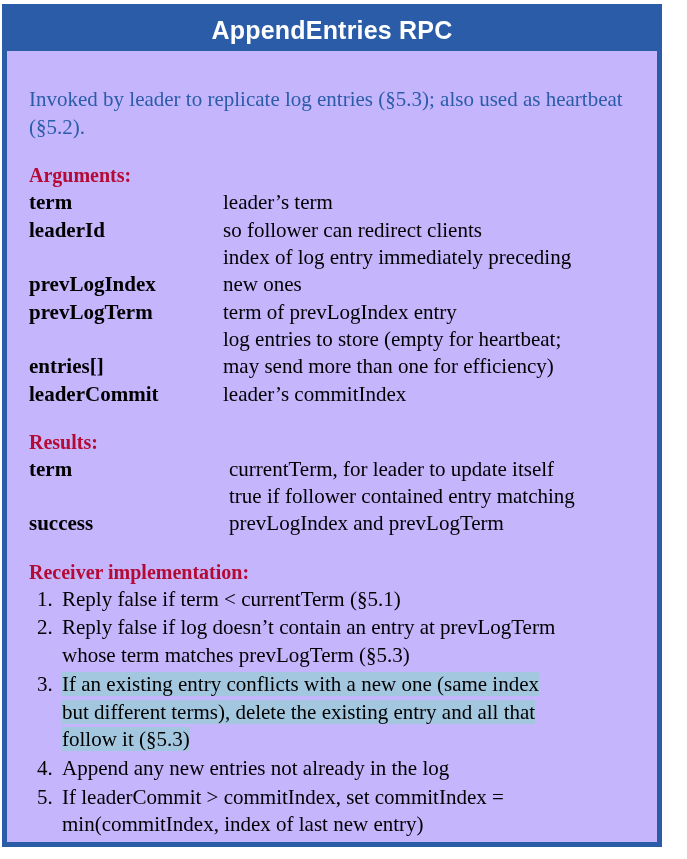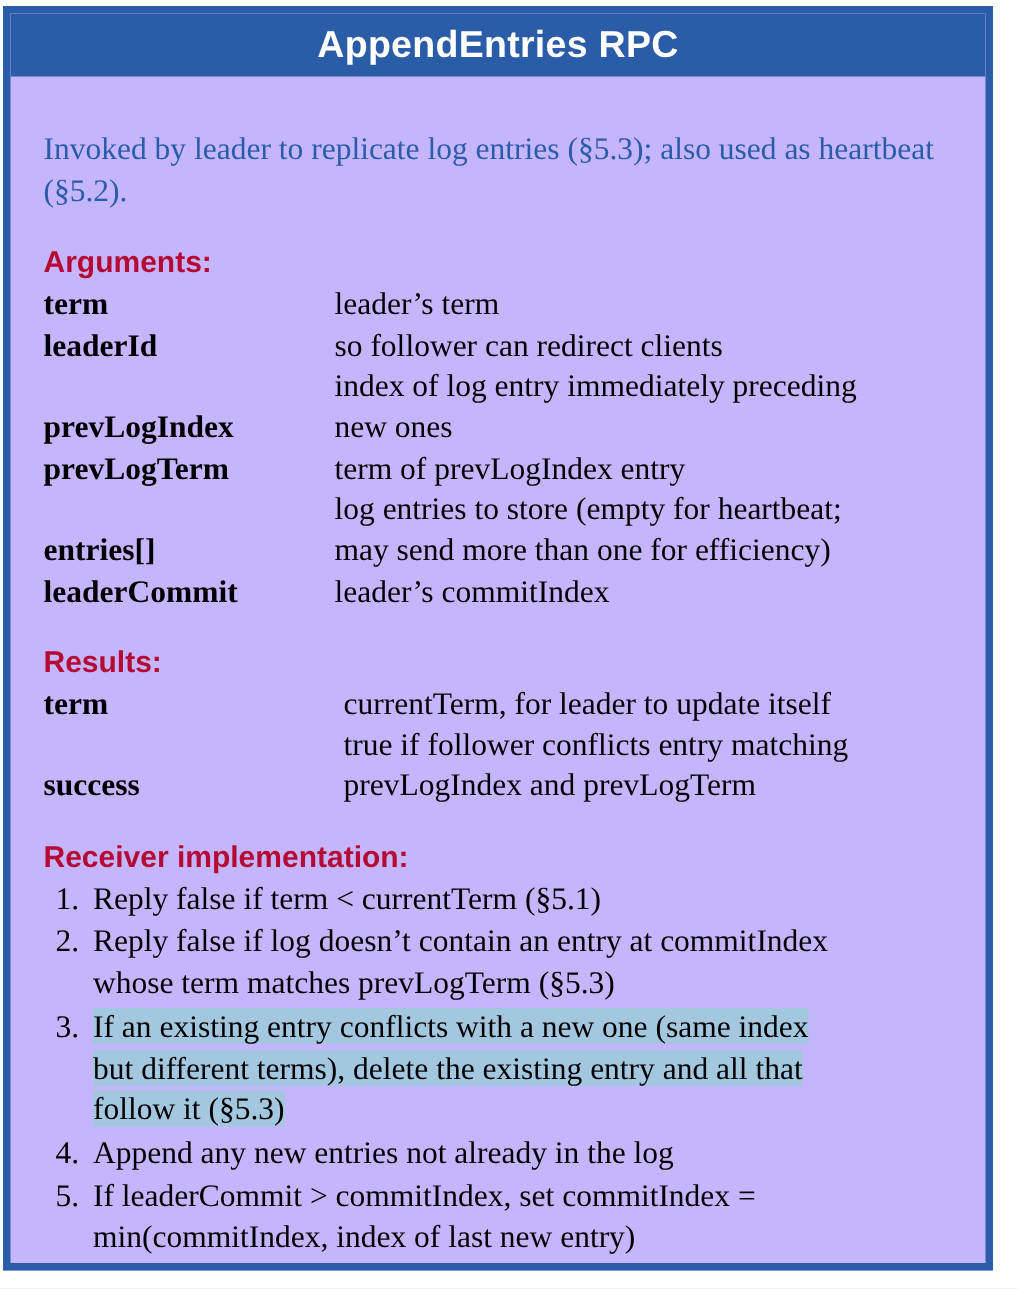--- a/index.html
+++ b/index.html
@@ -55,21 +55,21 @@
     line-height: 1.32;
     margin-top: 14px;
     margin-bottom: 0;
     padding-right: 16px;
   }
 
   .section {
     margin-top: 22px;
   }
   .section-heading {
-    font-family: Liberation Sans, sans-serif;
+    font-family: Liberation Serif, serif;
     font-weight: bold;
     font-size: 20px;
     color: #b50a33;
     line-height: 1.25;
     margin-bottom: 1px;
   }
 
   
   .field-row {
     display: flex;
@@ -190,42 +190,42 @@
       <div class="field-row">
         <div class="field-name">term</div>
         <div class="field-desc">
           <span>currentTerm, for leader to update itself</span>
         </div>
       </div>
 
       <div class="field-row">
         <div class="field-name">success</div>
         <div class="field-desc">
-          <span>true if follower conflicts entry matching</span>
+          <span>true if follower contained entry matching</span>
           <span class="cont">prevLogIndex and prevLogTerm</span>
         </div>
       </div>
     </div>
 
     <div class="section receiver">
       <div class="section-heading">Receiver implementation:</div>
 
       <ol class="steps">
 
         <li class="step">
           <span class="step-num">1.</span>
           <span class="step-text">
             <span>Reply false if term &lt; currentTerm (§5.1)</span>
           </span>
         </li>
 
         <li class="step">
           <span class="step-num">2.</span>
           <span class="step-text">
-            <span>Reply false if log doesn’t contain an entry at commitIndex</span>
+            <span>Reply false if log doesn’t contain an entry at prevLogTerm</span>
             <span class="cont">whose term matches prevLogTerm (§5.3)</span>
           </span>
         </li>
 
         <li class="step highlighted">
           <span class="step-num">3.</span>
           <span class="step-text">
             <span class="cont"><span class="hl">If an existing entry conflicts with a new one (same index</span></span>
             <span class="cont"><span class="hl">but different terms), delete the existing entry and all that</span></span>
             <span class="cont"><span class="hl">follow it (§5.3)</span></span>

